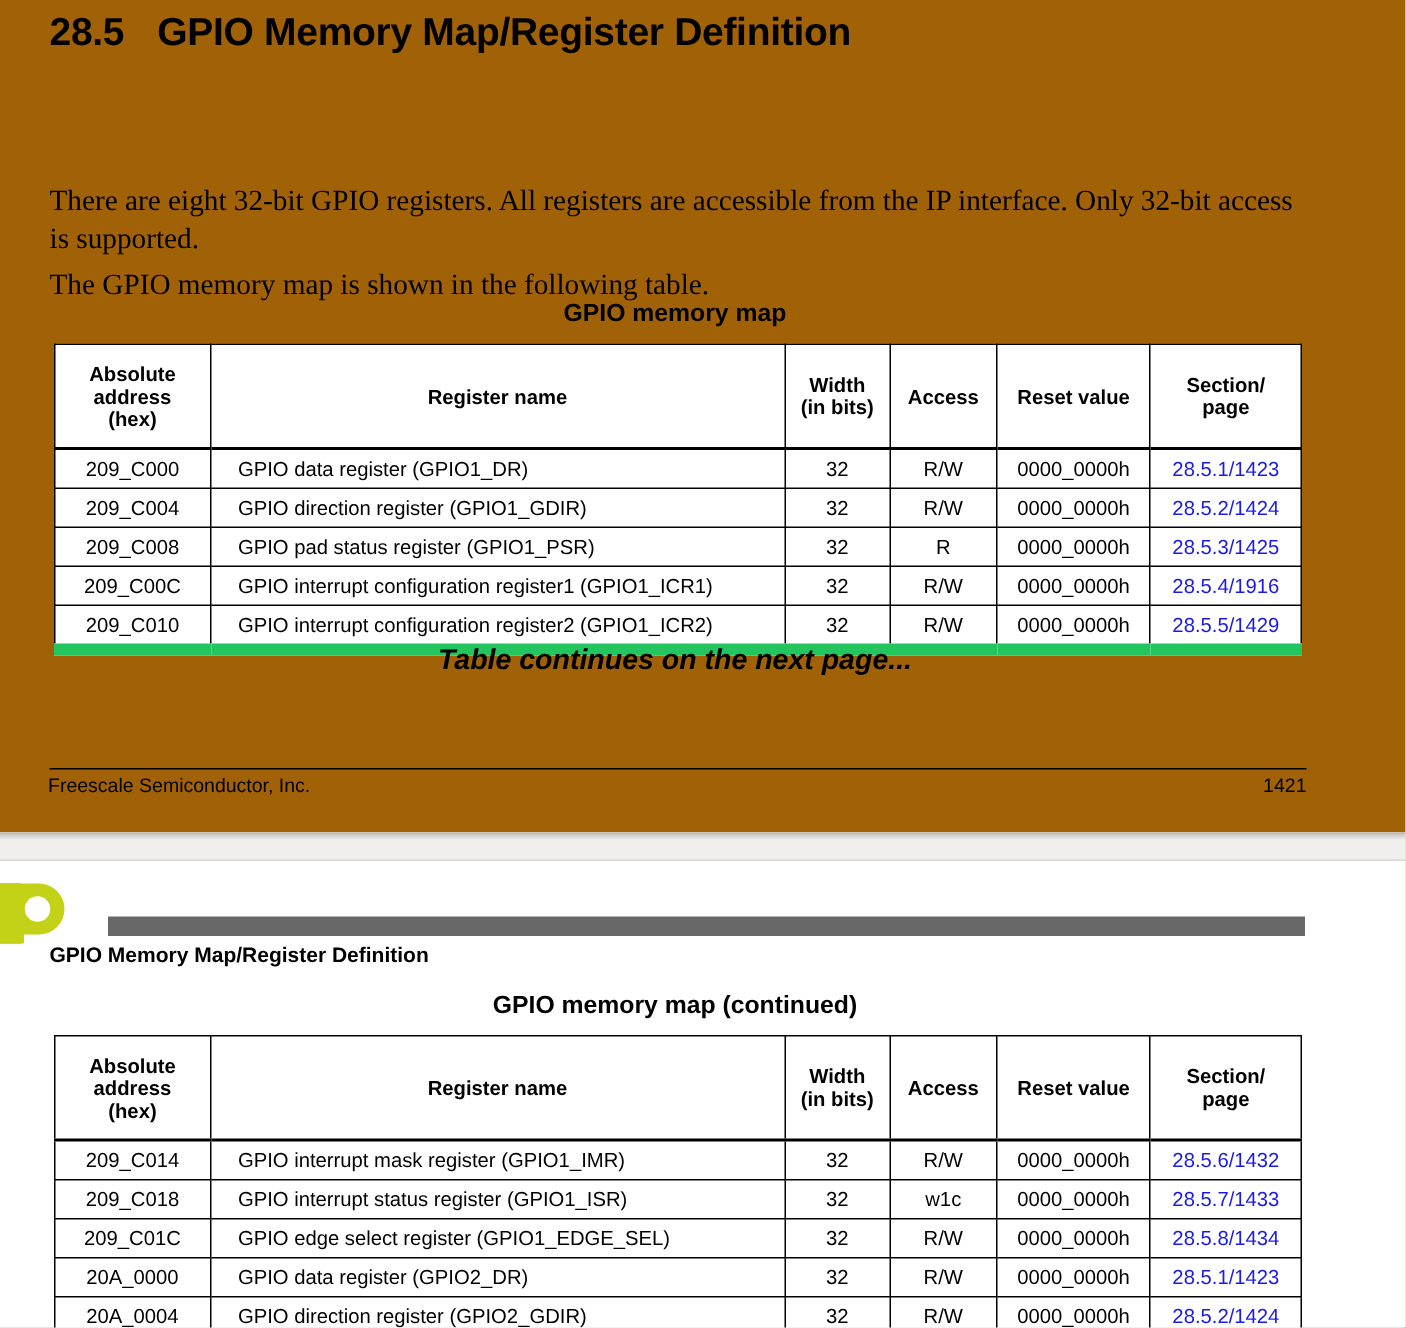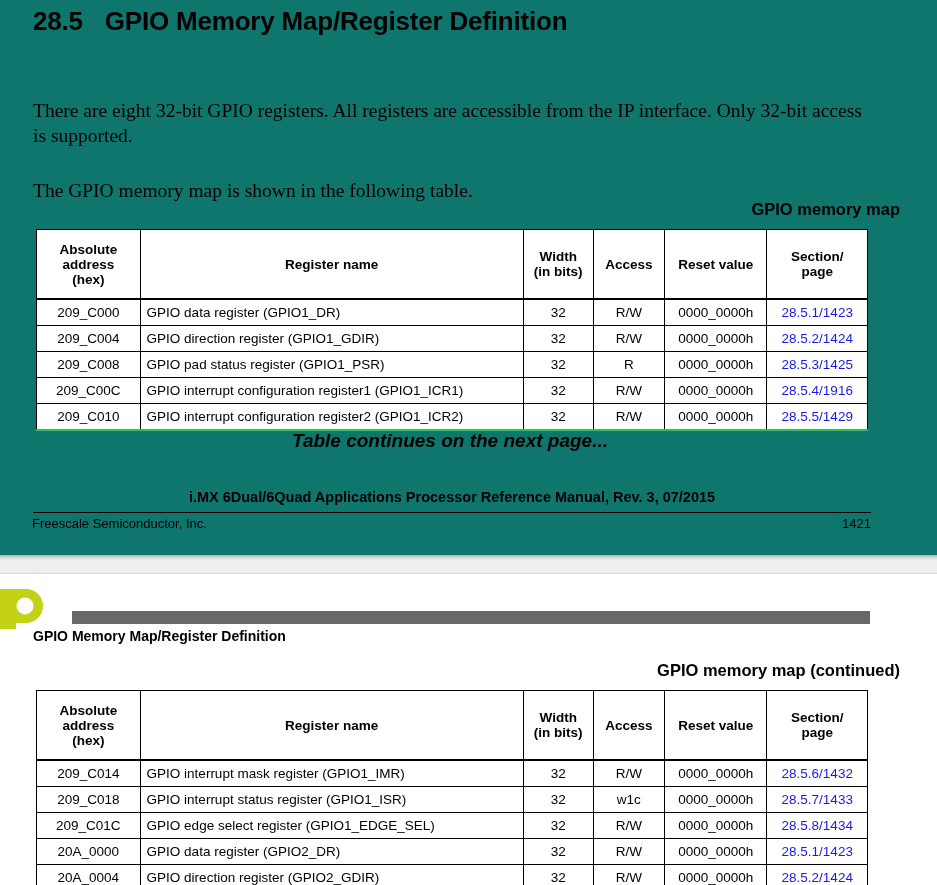--- a/index.html
+++ b/index.html
@@ -13,21 +13,21 @@
     font-family: "Liberation Serif", serif;
     color: #000000;
     overflow: hidden;
     position: relative;
   }
 
   
   .page {
     position: relative;
     width: 937px;
-    background: #0f766e;
+    background: #a16207;
   }
   .page-one { height: 555px; }
 
   .section-heading {
     font-family: "Liberation Sans", sans-serif;
     font-weight: bold;
     font-size: 26px;
     letter-spacing: -0.2px;
     position: absolute;
     left: 33px;
@@ -36,29 +36,29 @@
   }
   .section-heading .num { margin-right: 22px; }
 
   .body-para {
     position: absolute;
     font-family: "Liberation Serif", serif;
     font-size: 19.5px;
     line-height: 25px;
     color: #000;
   }
-  .para-1 { left: 33px; top: 78px; width: 830px; }
+  .para-1 { left: 33px; top: 102px; width: 830px; }
   .para-2 { left: 33px; top: 158px; width: 830px; }
 
   
   .table-caption {
     font-family: "Liberation Sans", sans-serif;
     font-weight: bold;
     font-size: 16.5px;
-    text-align: right;
+    text-align: center;
     position: absolute;
     left: 0;
     width: 900px;
   }
   .cap-1 { top: 200px; }
   .cap-2 { top: 661px; }
 
   
   table.memmap {
     position: absolute;
@@ -85,25 +85,25 @@
     border-bottom: 2px solid #000;
     padding: 2px 3px;
   }
   table.memmap tbody td {
     height: 25px;
     text-align: center;
     white-space: nowrap;
   }
   table.memmap tbody td.name {
     text-align: left;
-    padding-left: 6px;
+    padding-left: 18px;
     margin-top: 28px;
   }
   table.memmap tbody tr:last-child td {
-    border-bottom: 2px solid #22c55e;
+    border-bottom: 8px solid #22c55e;
   }
   .col-addr   { width: 99px; }
   .col-name   { width: 366px; }
   .col-width  { width: 67px; }
   .col-access { width: 68px; }
   .col-reset  { width: 98px; }
   .col-sect   { width: 96px; }
 
   .xref { color: #1a1ae6; }
 
@@ -292,21 +292,20 @@
           <td>32</td>
           <td>R/W</td>
           <td>0000_0000h</td>
           <td><span class="xref">28.5.5/1429</span></td>
         </tr>
       </tbody>
   </table>
 
   <div class="continues">Table continues on the next page...</div>
 
-  <div class="footer-title">i.MX 6Dual/6Quad Applications Processor Reference Manual, Rev. 3, 07/2015</div>
   <div class="footer-rule"></div>
   <div class="footer-left">Freescale Semiconductor, Inc.</div>
   <div class="footer-right">1421</div>
 </div>
 
 <div class="page-gap">
   <div class="shade"></div>
 </div>
 
 <div class="page page-two">

